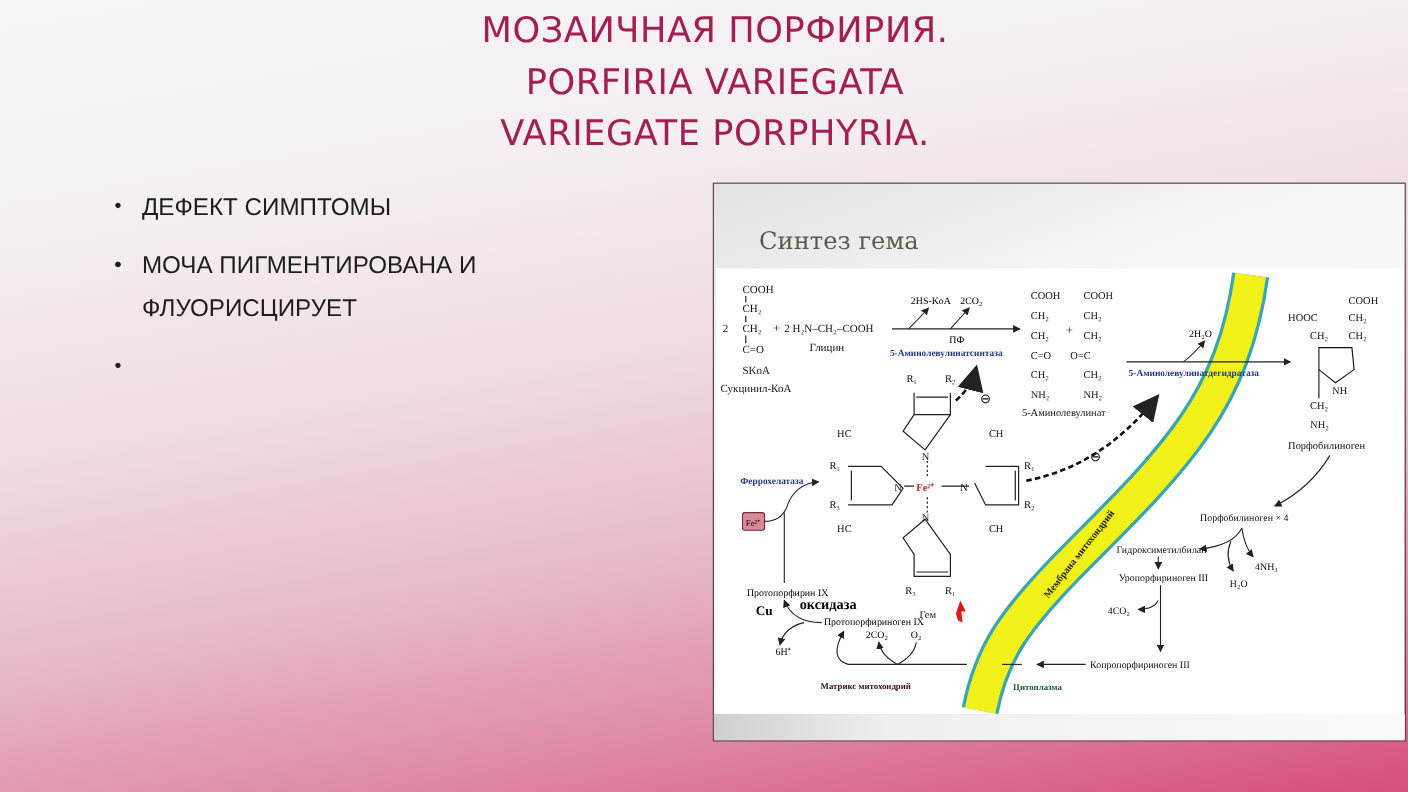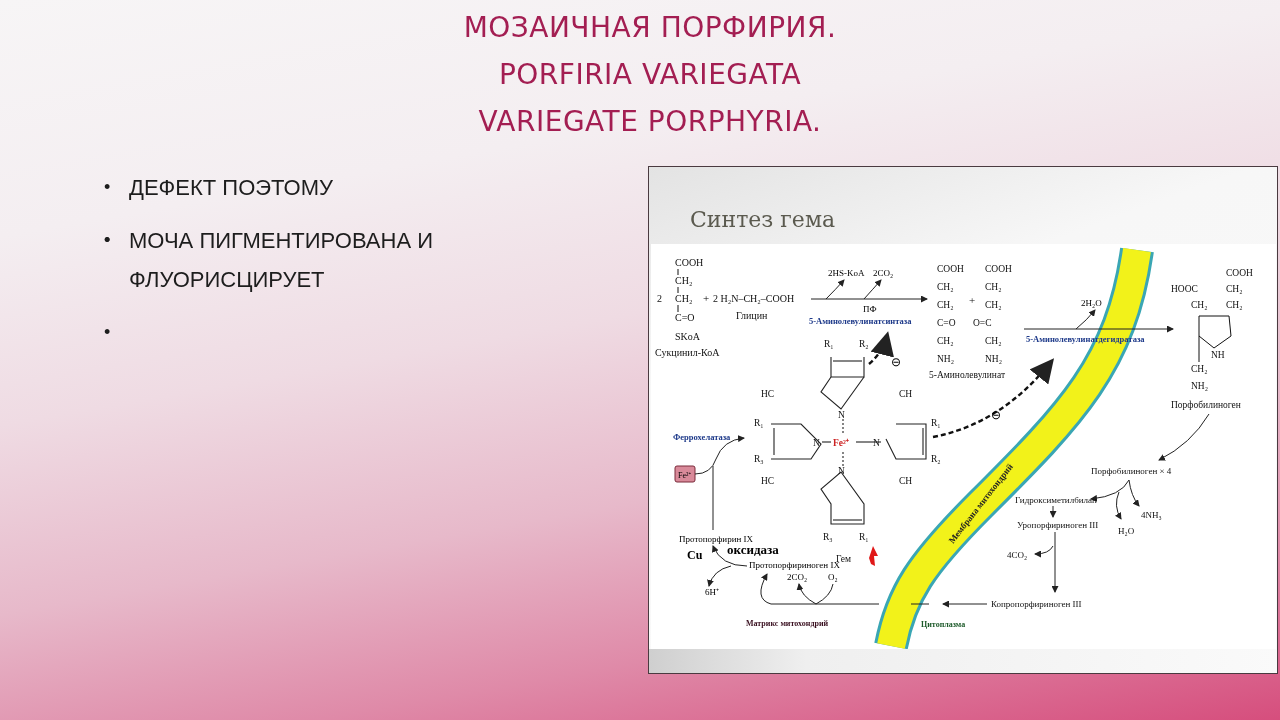--- a/index.html
+++ b/index.html
@@ -6,21 +6,21 @@
   body {
     width:1280px; height:720px; overflow:hidden; position:relative;
     font-family:"Liberation Sans", "DejaVu Sans", sans-serif;
     background:
       linear-gradient(180deg, rgba(255,255,255,0) 0%, rgba(255,255,255,0) 100%),
       linear-gradient(170deg, #f7f5f6 0%, #f4eef1 25%, #efdbe3 45%, #e7b9ca 65%, #df8aa8 82%, #d64e7d 100%);
   }
   .slide-title {
     position:absolute; left:300px; top:4px; width:700px;
     text-align:center; color:#a31e52;
-    font-family:"DejaVu Sans", sans-serif; font-size:28px; line-height:47px;
+    font-family:"DejaVu Sans", sans-serif; font-size:32px; line-height:47px;
     letter-spacing:0.5px;
   }
   .slide-title div { white-space:nowrap; }
   .bullets { position:absolute; left:104px; top:168px; width:520px; list-style:none; margin:0; padding:0; }
   .bullets li {
     position:relative; padding-left:25px; margin-bottom:14px;
     font-family:"Liberation Sans", sans-serif; font-size:22px; line-height:39px; color:#1d1d1d;
   }
   .bullets li .dot { position:absolute; left:0; top:0; font-size:18px; }
   .panel {
@@ -42,21 +42,21 @@
 </head>
 <body>
 
 <div class="slide-title">
   <div>МОЗАИЧНАЯ ПОРФИРИЯ.</div>
   <div>PORFIRIA VARIEGATA</div>
   <div>VARIEGATE PORPHYRIA.</div>
 </div>
 
 <ul class="bullets">
-  <li><span class="dot">•</span><span>ДЕФЕКТ ПОЭТОМУ</span></li>
+  <li><span class="dot">•</span><span>ДЕФЕКТ СИМПТОМЫ</span></li>
   <li><span class="dot">•</span></li>
   <li><span class="dot">•</span><span>МОЧА ПИГМЕНТИРОВАНА И ФЛУОРИСЦИРУЕТ</span></li>
   <li><span class="dot">•</span></li>
 </ul>
 
 <div class="panel">
   <div class="panel-title">Синтез гема</div>
   <div class="diagram-area">
     <svg width="625" height="405" viewBox="0 0 625 405" xmlns="http://www.w3.org/2000/svg">
       <defs>

